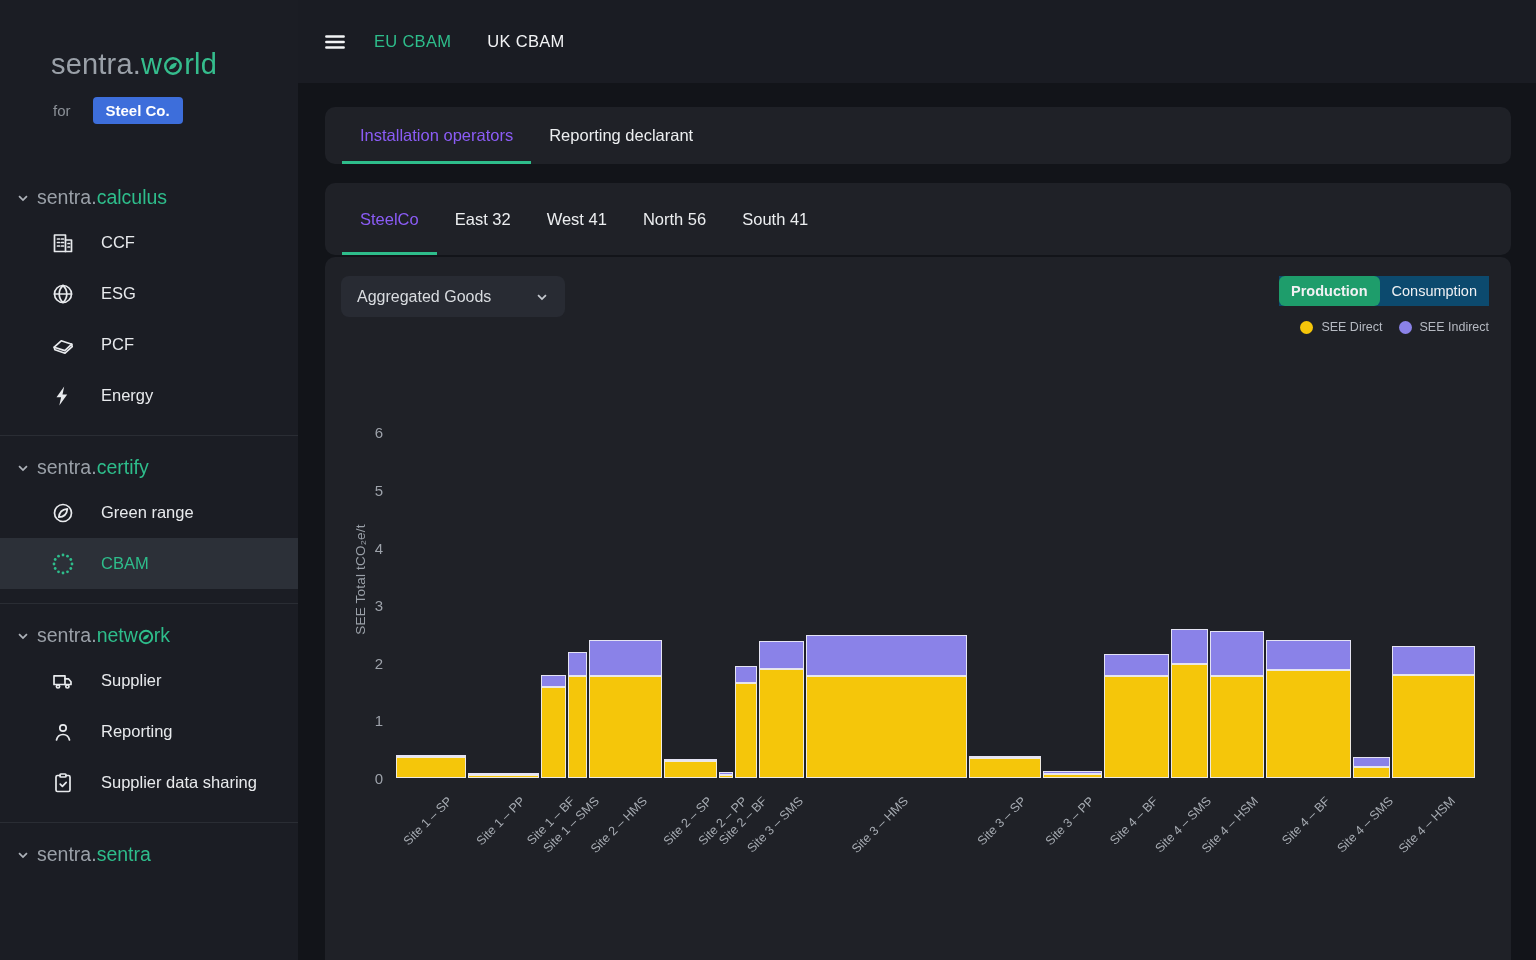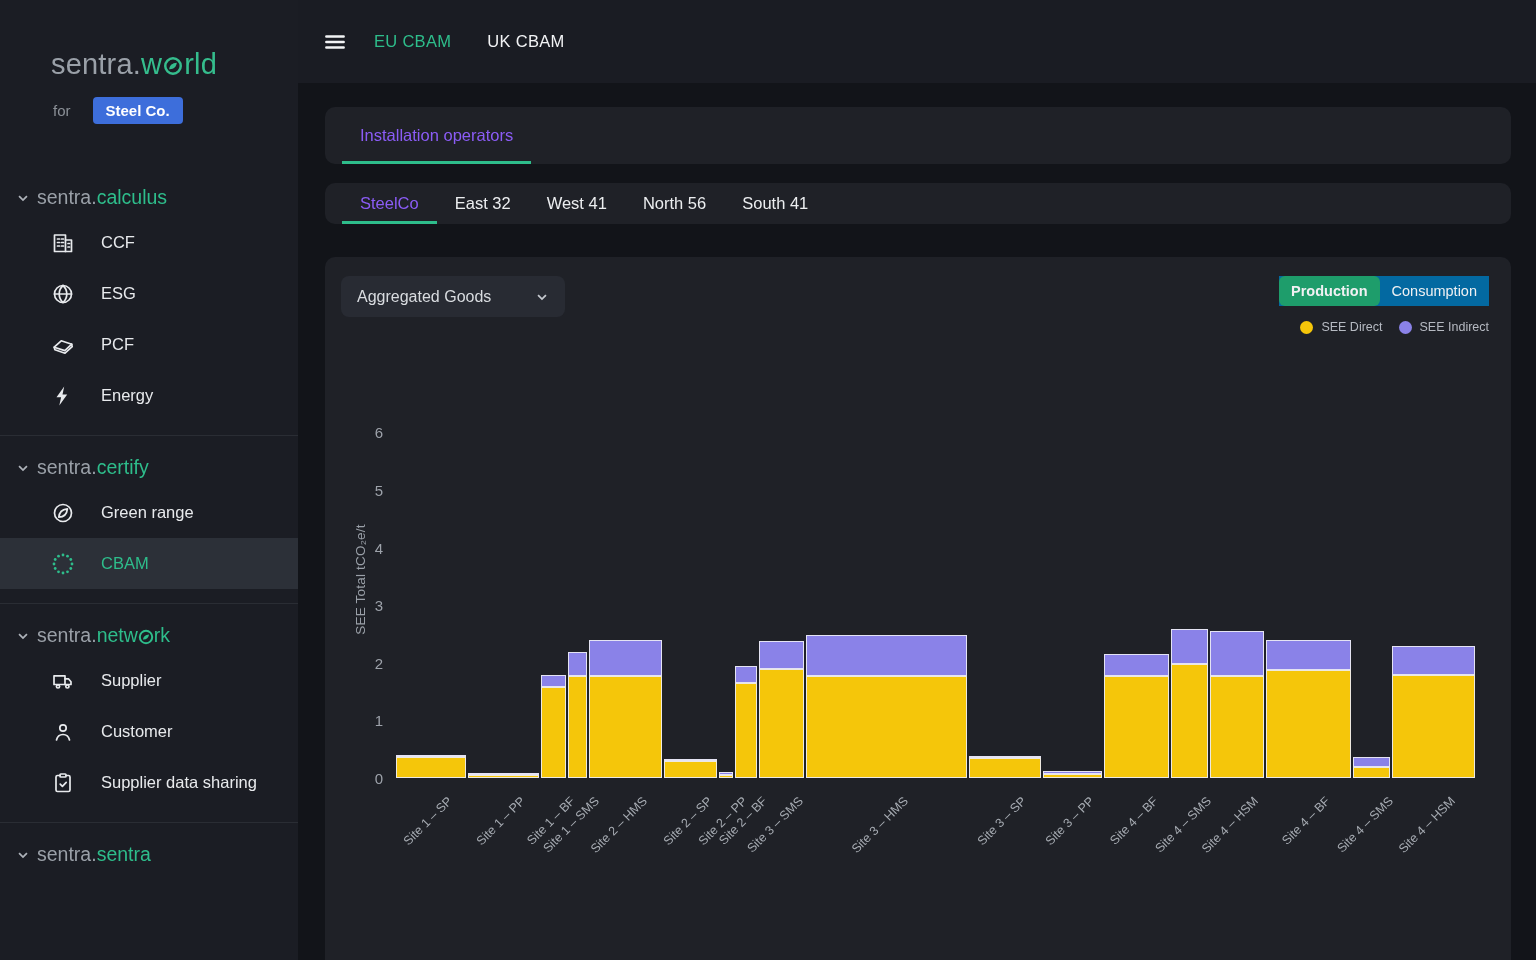--- a/index.html
+++ b/index.html
@@ -41,31 +41,31 @@
   .top-tab { background:none; border:none; font-family:inherit; font-size:16.5px; color:#f2f3f5; cursor:pointer; letter-spacing:0.3px; }
   .top-tab.active { color:#2ebd8b; }
   .tb-right { margin-left:auto; display:flex; align-items:center; }
   .daterange { display:flex; align-items:center; justify-content:space-between; width:237px; height:42px; background:#22242b; border:1px solid #3b3f48; border-radius:8px; color:#dfe2e6; font-family:inherit; font-size:16px; padding:0 14px 0 16px; cursor:pointer; }
   .daterange svg { color:#e8eaed; }
   .avatar-btn { width:40px; height:40px; margin-left:22px; border-radius:50%; background:#2c2f37; border:1px solid #3a3d45; color:#e9ebee; display:flex; align-items:center; justify-content:center; cursor:pointer; }
 
   
   .panel { position:absolute; left:325px; width:1186px; background:#1f2127; border-radius:10px; }
   .p1 { top:107px; height:57px; display:flex; align-items:stretch; padding-left:17px; }
-  .p2 { top:183px; height:41px; display:flex; align-items:stretch; padding-left:17px; }
+  .p2 { top:183px; height:72px; display:flex; align-items:stretch; padding-left:17px; }
   .tab { background:none; border:none; font-family:inherit; font-size:16.5px; color:#eceef0; padding:0 18px; cursor:pointer; border-bottom:3px solid transparent; border-top:3px solid transparent; }
   .tab.active { color:#8b5cf6; border-bottom-color:#2ebd8b; }
   .p3 { top:257px; height:760px; }
 
   
   .chart-head { display:flex; align-items:flex-start; justify-content:space-between; padding:19px 22px 0 16px; }
   .goods-select { display:flex; align-items:center; justify-content:space-between; width:224px; height:41px; background:#282b33; border:none; border-radius:8px; color:#d9dce0; font-family:inherit; font-size:16px; padding:0 16px; cursor:pointer; }
   .goods-select svg { color:#c6cad0; }
   .head-right { display:flex; flex-direction:column; align-items:flex-end; }
-  .toggle { display:flex; background:#0369a1; border-radius:0; overflow:hidden; }
+  .toggle { display:flex; background:#0c4a6e; border-radius:0; overflow:hidden; }
   .seg { background:none; border:none; font-family:inherit; font-size:14.5px; color:#f0f1f3; padding:7px 12px; cursor:pointer; }
   .seg.active { background:#1e9d6b; border-radius:6px; font-weight:bold; }
   .legend { display:flex; align-items:center; gap:16px; margin-top:14px; }
   .legend-item { display:flex; align-items:center; gap:8px; }
   .legend-dot { width:13px; height:13px; border-radius:50%; }
   .legend-label { font-size:12.5px; color:#b6bac2; }
 
   
   .plot-wrap { position:relative; }
   .plot { position:absolute; left:71px; top:60px; width:1079px; height:384px; }
@@ -217,21 +217,21 @@
           </span>
        <span>Supplier</span>
         </div>
         <div class="side-item">
           <span class="it-icon">
             <svg viewBox="0 0 24 24" width="24" height="24" fill="none" stroke="currentColor" stroke-width="1.7" stroke-linecap="round" stroke-linejoin="round">
               <circle cx="12" cy="8" r="3.2"></circle>
               <path d="M5.5 20c.8-3.6 3.4-5.5 6.5-5.5s5.7 1.9 6.5 5.5"></path>
             </svg>
           </span>
-       <span>Customer</span>
+       <span>Reporting</span>
         </div>
         <div class="side-item">
           <span class="it-icon">
             <svg viewBox="0 0 24 24" width="24" height="24" fill="none" stroke="currentColor" stroke-width="1.7" stroke-linecap="round" stroke-linejoin="round">
               <path d="M9 4.5H6.5A1.5 1.5 0 0 0 5 6v13a1.5 1.5 0 0 0 1.5 1.5h11A1.5 1.5 0 0 0 19 19V6a1.5 1.5 0 0 0-1.5-1.5H15"></path>
               <rect x="9" y="3" width="6" height="3" rx="0.8"></rect>
               <path d="M9.2 13.2l2.2 2.2 3.8-4"></path>
             </svg>
           </span>
        <span>Supplier data sharing</span>
@@ -260,20 +260,21 @@
       </svg>
     </button>
   <nav class="top-tabs" id="topTabs">
       <button class="top-tab active">EU CBAM</button>
       <button class="top-tab">UK CBAM</button>
     </nav>
 </header>
 
 <div class="panel p1" id="mainTabs">
     <button class="tab active">Installation operators</button>
+    <button class="tab">Reporting declarant</button>
   </div>
 <div class="panel p2" id="siteTabs">
     <button class="tab active">SteelCo</button>
     <button class="tab">East 32</button>
     <button class="tab">West 41</button>
     <button class="tab">North 56</button>
     <button class="tab">South 41</button>
   </div>
 
 <div class="panel p3">

